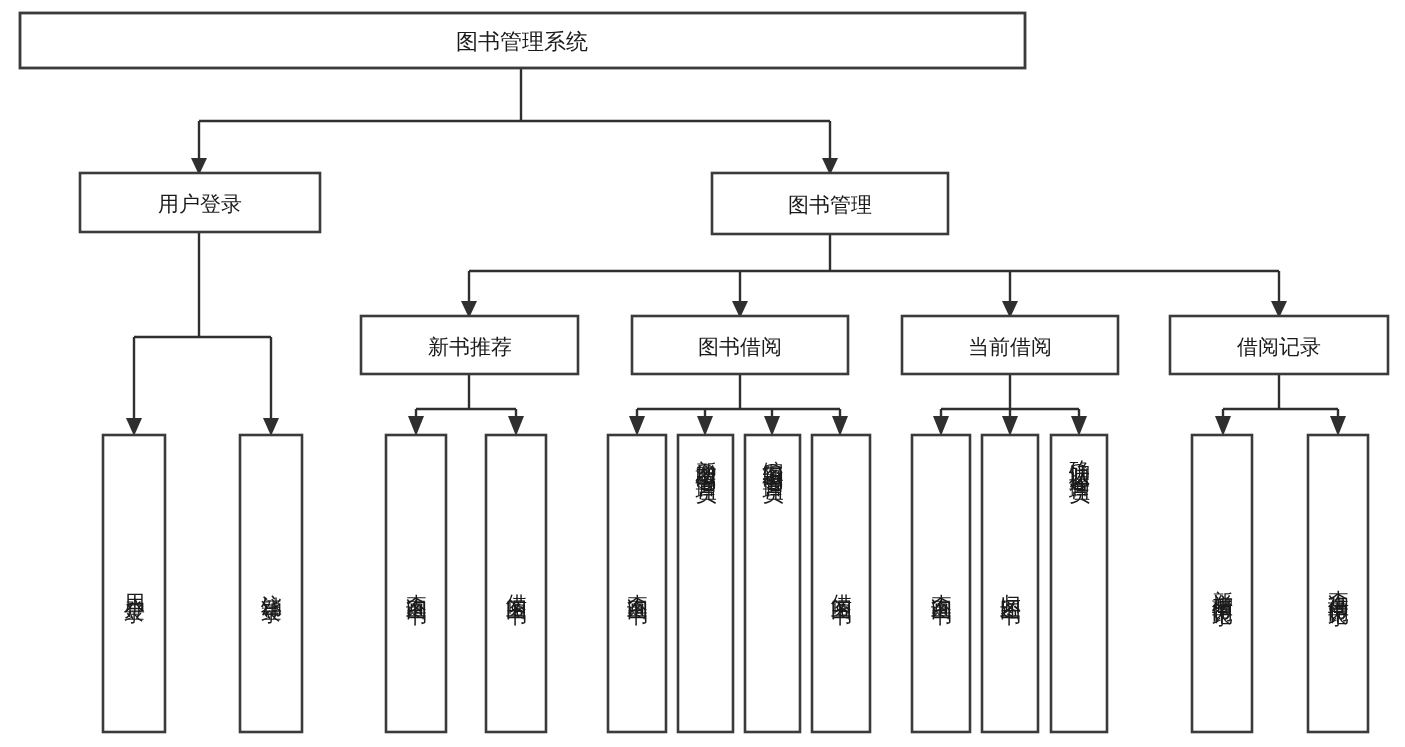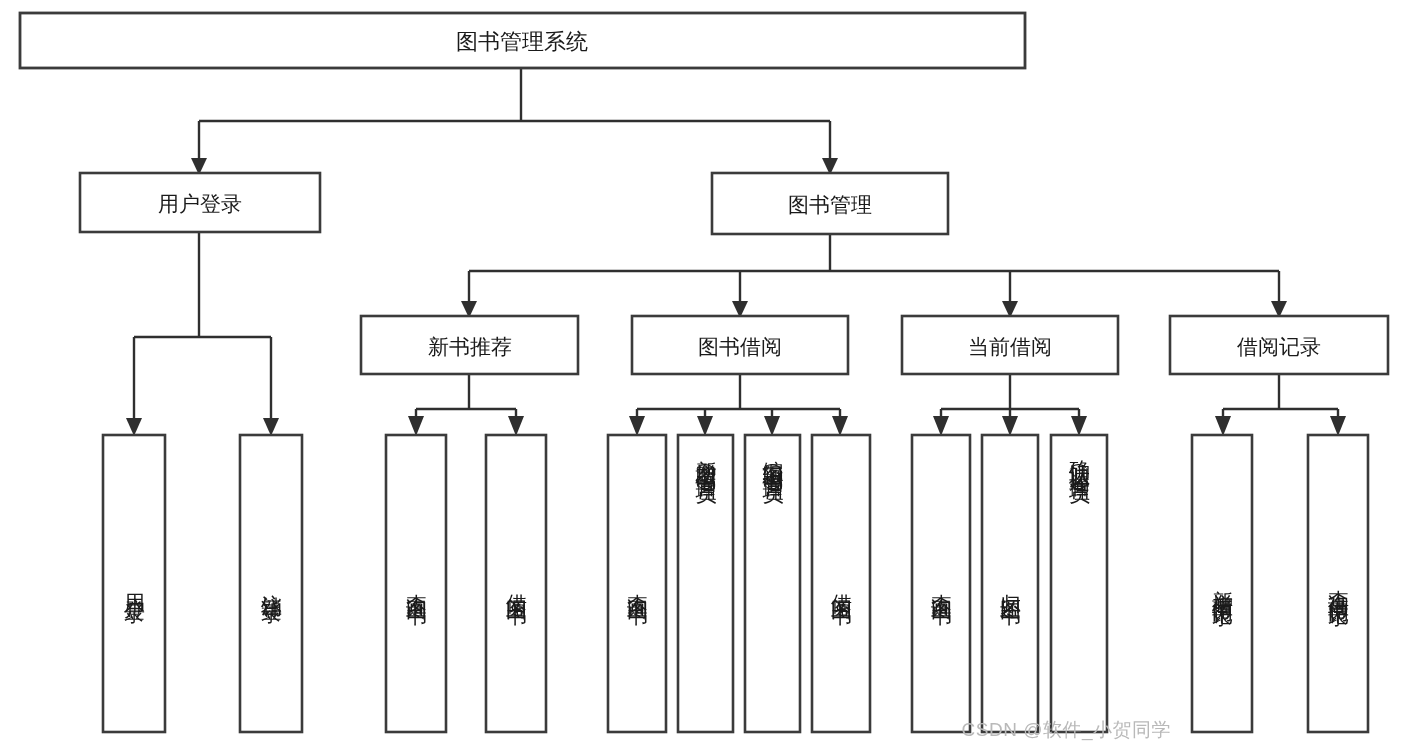--- a/index.html
+++ b/index.html
@@ -233,15 +233,14 @@
     <span class="leaf-label" style="margin-top:8px;">确认归还（管理员）</span>
   </div>
 
   <div class="leaf-label-wrap" style="left:1192px; top:435px; width:60px; height:297px;">
     <span class="leaf-label">新增借阅记录</span>
   </div>
   <div class="leaf-label-wrap" style="left:1308px; top:435px; width:60px; height:297px;">
     <span class="leaf-label">查询借阅记录</span>
   </div>
 
-  <div class="watermark">CSDN @软件_小贺同学</div>
 
 </div>
 
 </body></html>

